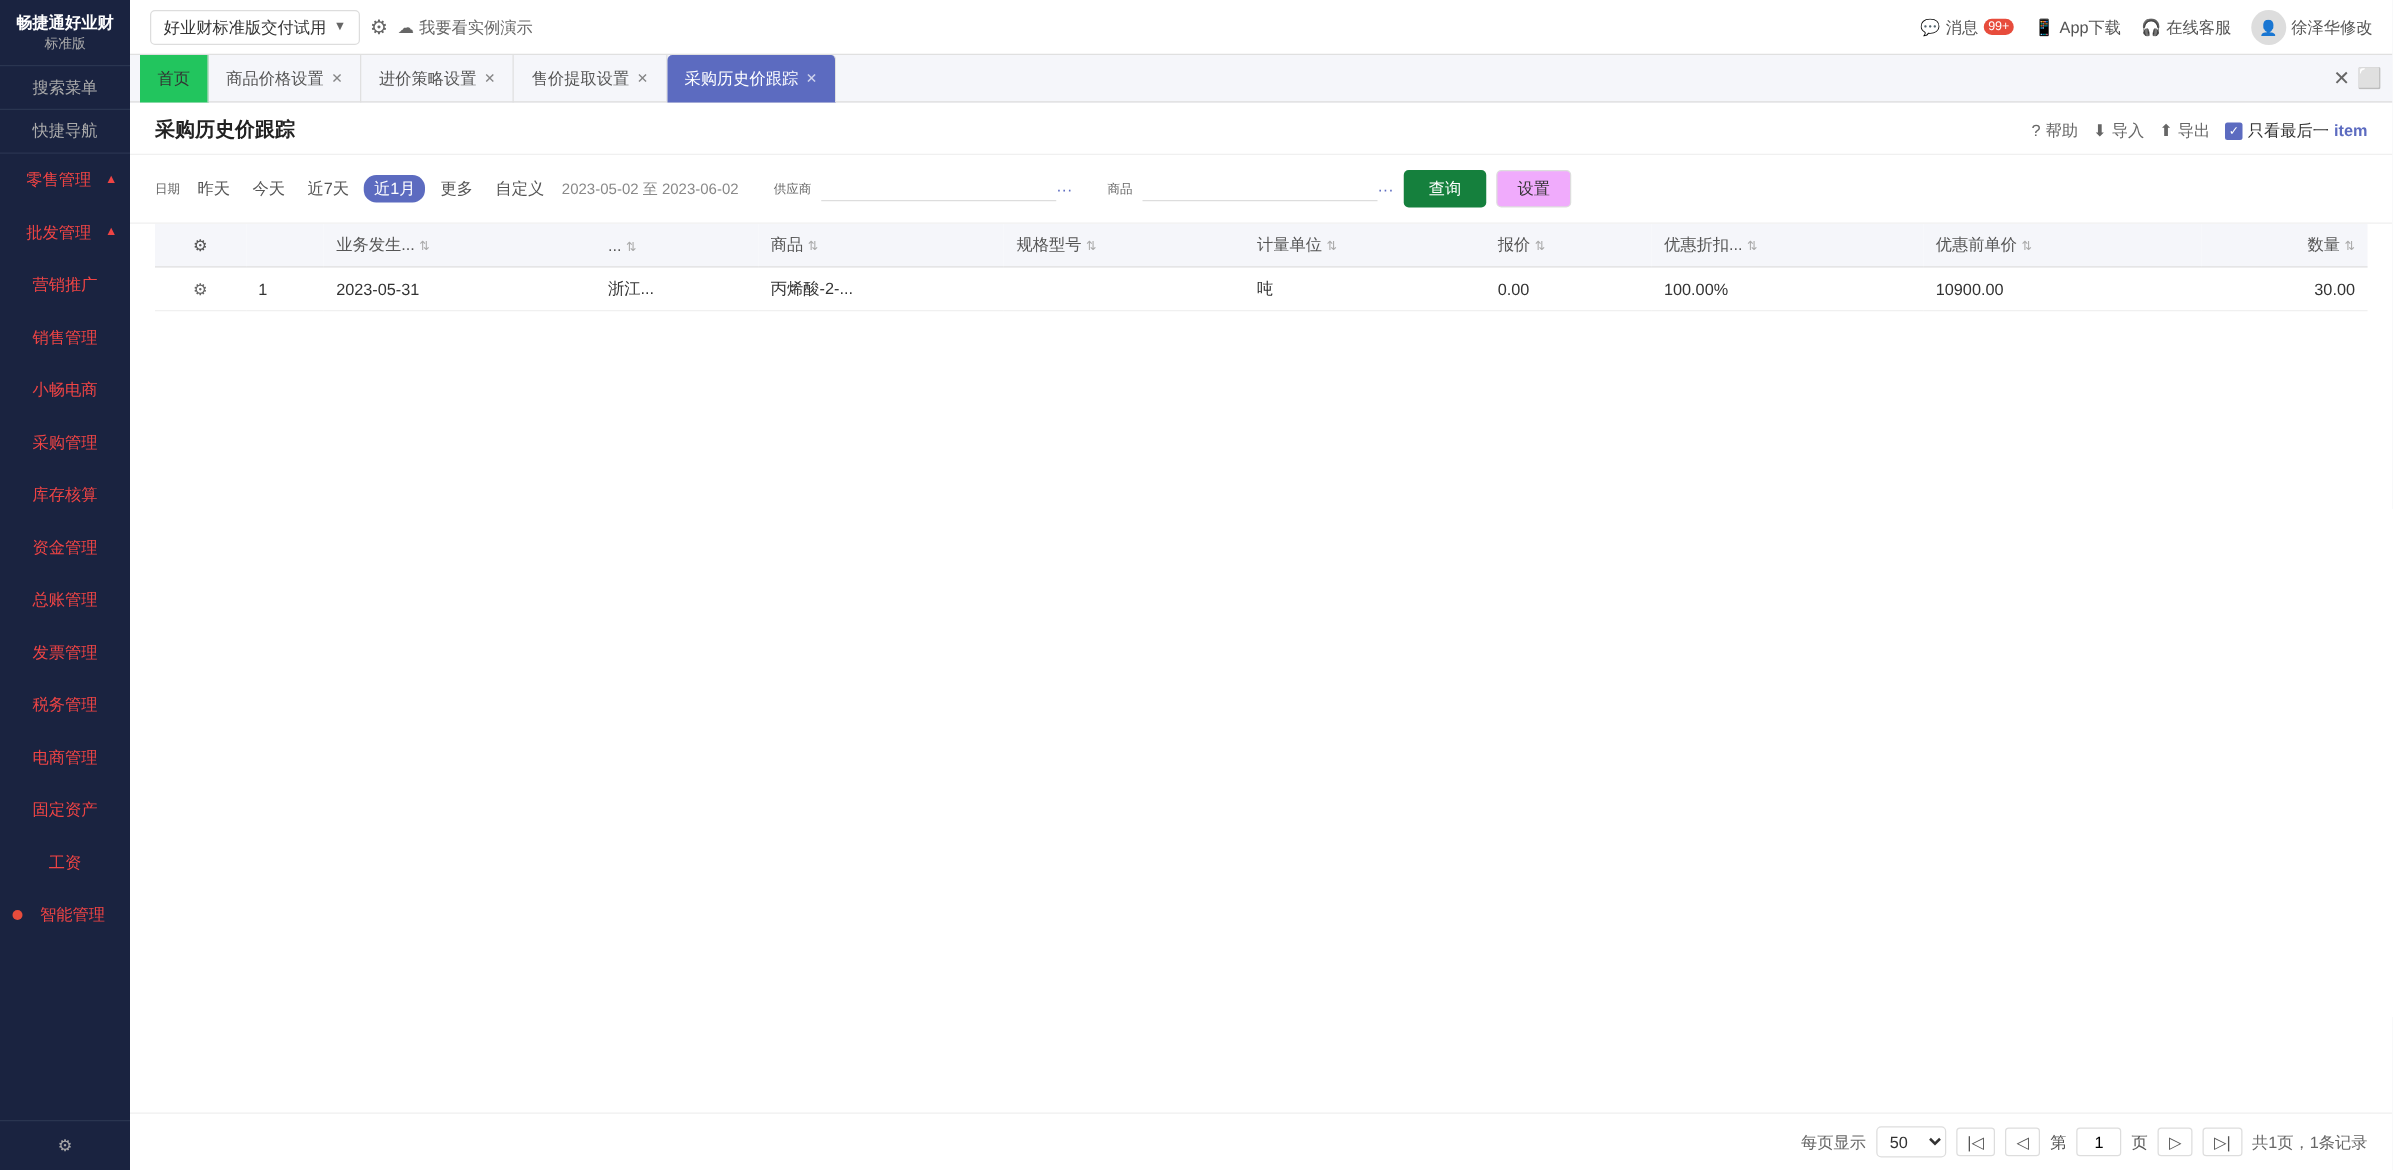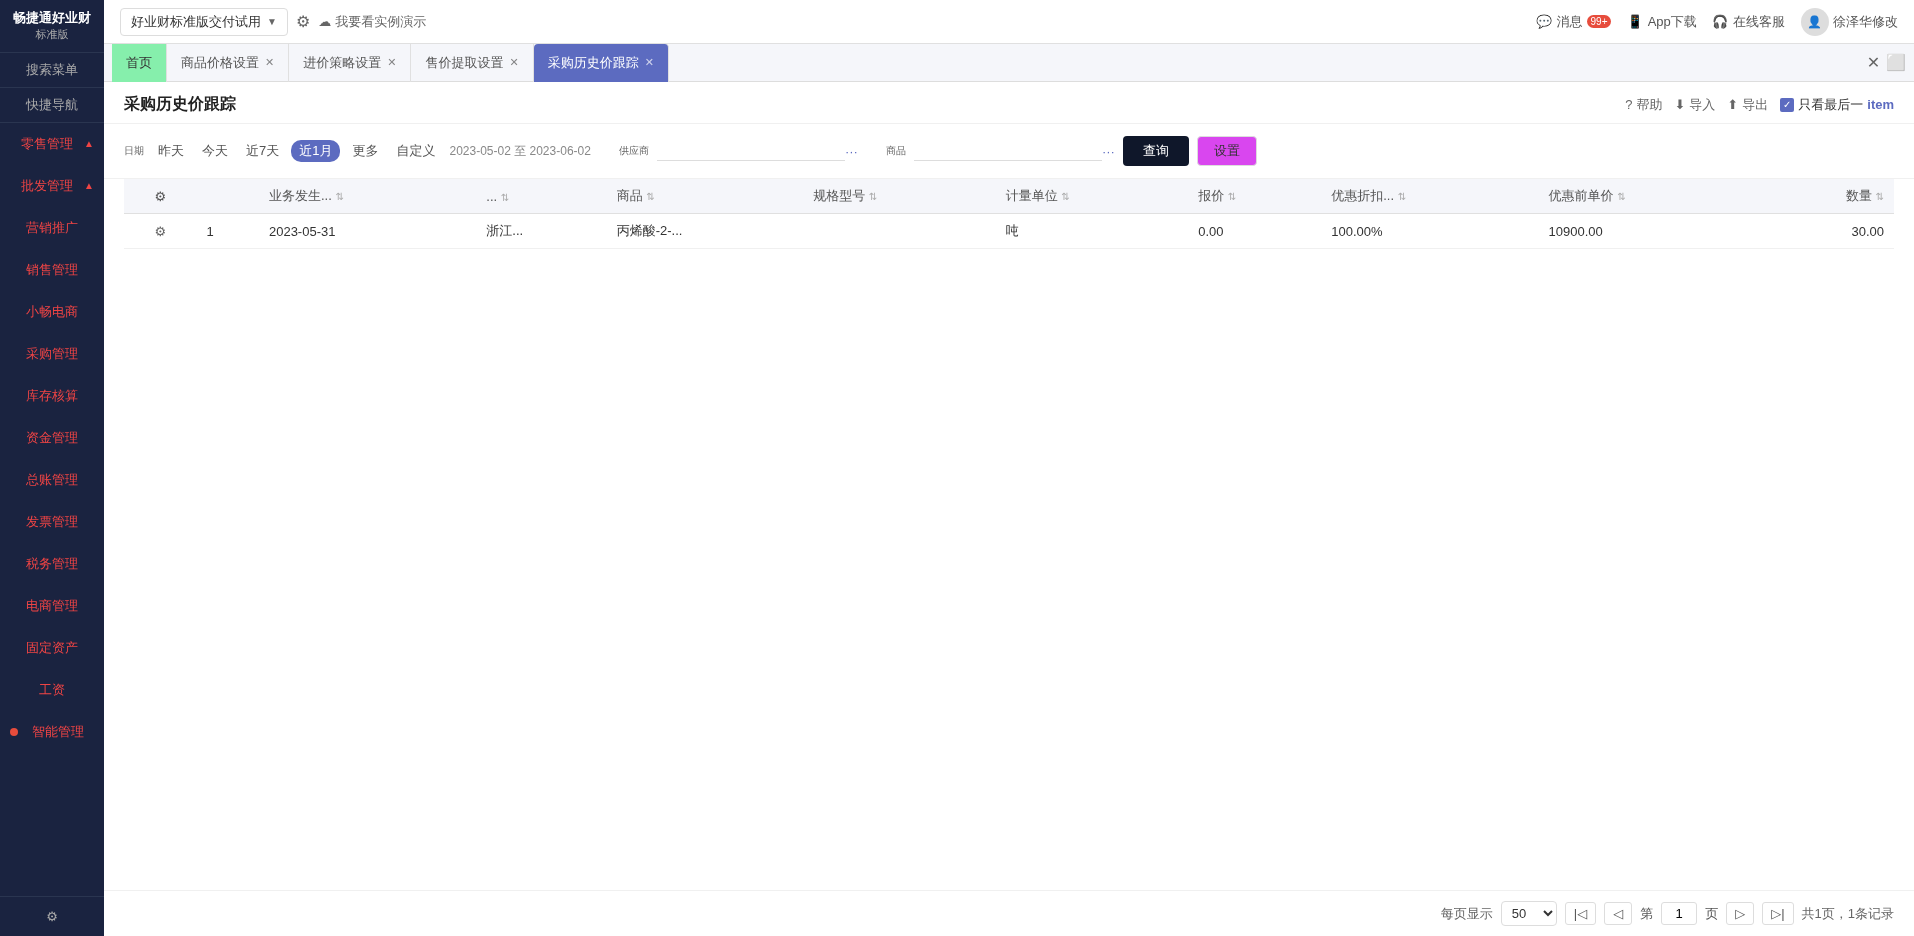--- a/index.html
+++ b/index.html
@@ -31,21 +31,21 @@
     .top-header-right { display: flex; align-items: center; gap: 16px; }
     .top-right-item { display: flex; align-items: center; gap: 4px; color: #555; cursor: pointer; font-size: 13px; }
     .badge { background: #e74c3c; color: #fff; font-size: 10px; padding: 1px 4px; border-radius: 8px; }
     .user-avatar { width: 28px; height: 28px; background: #ddd; border-radius: 50%; display: flex; align-items: center; justify-content: center; font-size: 12px; color: #666; }
 
     
     .tab-bar { background: #f5f6fa; border-bottom: 1px solid #ddd; display: flex; align-items: center; padding: 0 8px; height: 38px; flex-shrink: 0; position: relative; }
     .tab { display: flex; align-items: center; padding: 0 14px; height: 38px; cursor: pointer; font-size: 13px; color: #555; border-right: 1px solid #e0e0e0; gap: 6px; white-space: nowrap; }
     .tab.active { background: #5c6bc0; color: #fff; border-radius: 4px 4px 0 0; }
     .tab .close-btn { font-size: 11px; cursor: pointer; opacity: 0.7; }
-    .tab.home { background: #86efac; color: #333; font-family: Liberation Mono, monospace; }
+    .tab.home { background: #22c55e; color: #333; font-family: Liberation Mono, monospace; }
     .tab-end-controls { margin-left: auto; display: flex; align-items: center; gap: 6px; color: #666; font-size: 18px; cursor: pointer; }
 
     
     .content { flex: 1; background: #fff; overflow: hidden; display: flex; flex-direction: column; }
     .page-header { padding: 12px 20px 8px; display: flex; align-items: center; justify-content: space-between; border-bottom: 1px solid #f0f0f0; flex-shrink: 0; }
     .page-title { font-size: 16px; font-weight: bold; color: #222; }
     .page-actions { display: flex; align-items: center; gap: 12px; }
     .page-action-btn { display: flex; align-items: center; gap: 4px; color: #666; cursor: pointer; font-size: 13px; }
     .checkbox-label { display: flex; align-items: center; gap: 4px; color: #333; font-size: 13px; cursor: pointer; }
     .checkbox-checked { width: 14px; height: 14px; background: #5c6bc0; border-radius: 2px; display: flex; align-items: center; justify-content: center; color: #fff; font-size: 10px; }
@@ -55,22 +55,22 @@
     .filter-row { display: flex; align-items: center; gap: 8px; flex-wrap: wrap; width: 100%; }
     .filter-label { color: #666; font-size: 10px; white-space: nowrap; }
     .filter-date-options { display: flex; align-items: center; gap: 6px; }
     .date-opt { color: #555; font-size: 13px; cursor: pointer; padding: 2px 6px; border-radius: 10px; }
     .date-opt.active { background: #5c6bc0; color: #fff; border-radius: 10px; padding: 2px 8px; }
     .date-range { color: #888; font-size: 12px; }
     .filter-supplier { display: flex; align-items: center; }
     .filter-input { border: none; border-bottom: 1px solid #ddd; padding: 2px 6px; font-size: 13px; color: #333; min-width: 120px; outline: none; background: transparent; }
     .filter-more { color: #5c6bc0; cursor: pointer; font-size: 13px; }
     .filter-product { display: flex; align-items: center; }
-    .query-btn { background: #0f172a; color: #fff; border: none; padding: 6px 20px; border-radius: 4px; cursor: pointer; font-size: 13px; }
-    .settings-btn { background: #d946ef; color: #333; border: 1px solid #ddd; padding: 5px 16px; border-radius: 4px; cursor: pointer; font-size: 13px; }
+    .query-btn { background: #15803d; color: #fff; border: none; padding: 6px 20px; border-radius: 4px; cursor: pointer; font-size: 13px; }
+    .settings-btn { background: #f0abfc; color: #333; border: 1px solid #ddd; padding: 5px 16px; border-radius: 4px; cursor: pointer; font-size: 13px; }
 
     
     .table-container { flex: 1; overflow: auto; padding: 0 20px; }
     table { width: 100%; border-collapse: collapse; font-size: 13px; }
     thead tr { background: #f5f6fa; }
     thead th { padding: 8px 10px; text-align: left; color: #555; font-weight: normal; border-bottom: 1px solid #e0e0e0; white-space: nowrap; }
     thead th .sort-icon { font-size: 10px; color: #aaa; }
     tbody tr { border-bottom: 1px solid #f0f0f0; }
     tbody td { padding: 8px 10px; color: #333; }
     .gear-col { text-align: center; }

